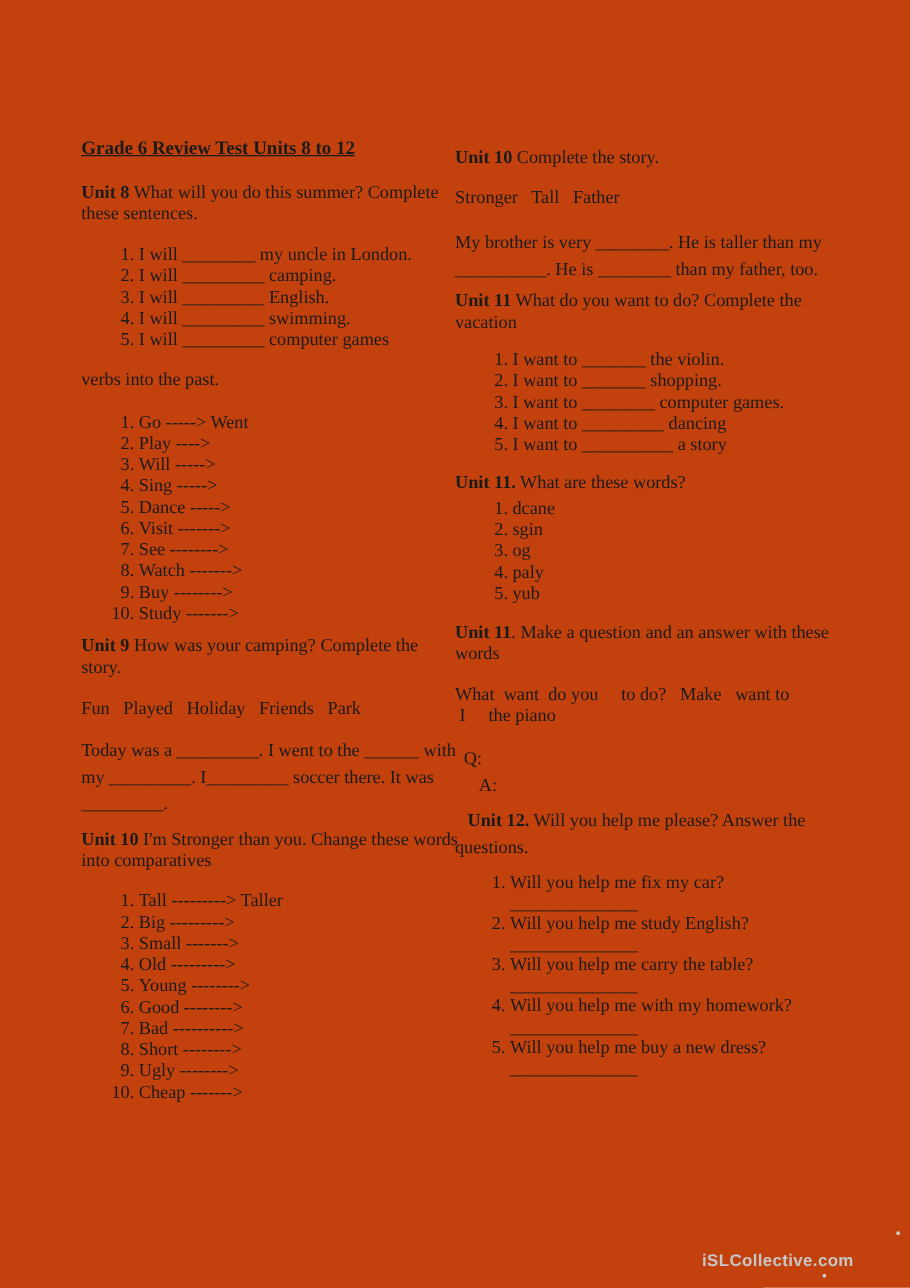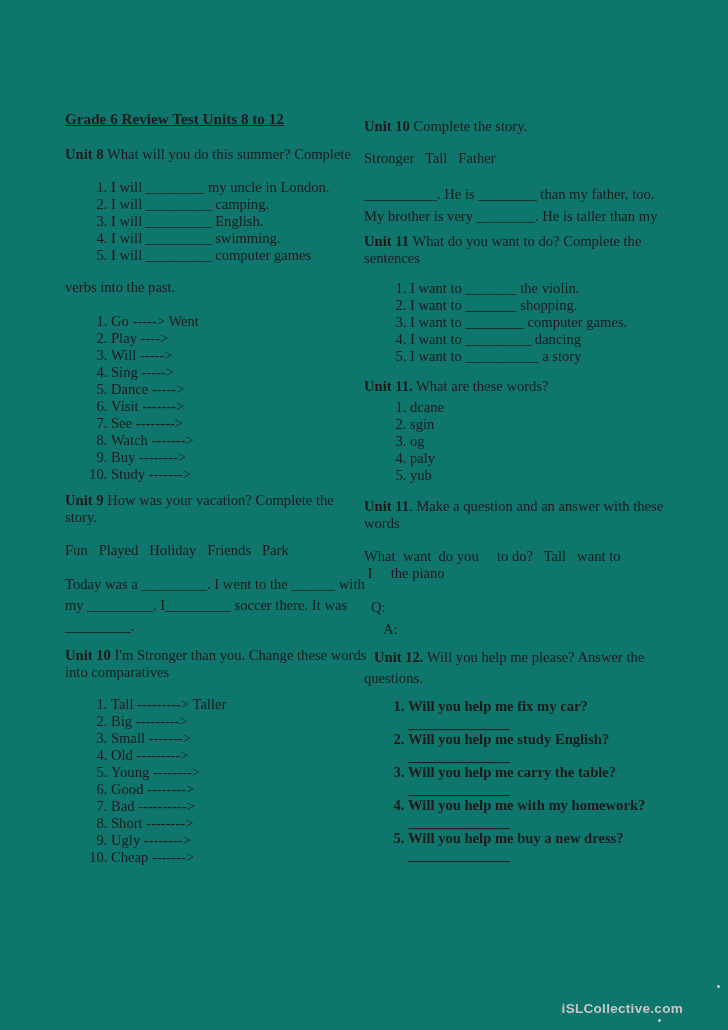--- a/index.html
+++ b/index.html
@@ -2,40 +2,40 @@
 <html><head>
 <meta charset="utf-8">
 <style>
   html,body { margin:0; padding:0; }
   body {
     width:728px; height:1030px; position:relative; overflow:hidden;
     background:#ffffff; color:#1b1b1b;
     font-family:"Liberation Serif", serif;
     font-size:14.6px; line-height:17px;
   }
-  .page { position:absolute; inset:0; background:#0f766e; }
+  .page { position:absolute; inset:0; background:#c2410c; }
   .col { position:absolute; }
   .col-left  { left:65px;  top:110px; width:301px; }
   .col-right { left:364px; top:118px; width:312px; }
   .title { font-weight:bold; text-decoration:underline; font-size:15.2px; line-height:17px; white-space:pre; }
   .b { font-weight:bold; }
   .head, .head-line { line-height:17px; white-space:pre; }
   ol.list { margin:0; padding:0 0 0 46px; }
   ol.list li { line-height:17px; white-space:pre; }
   .word-bank { white-space:pre; line-height:17px; }
   .story-line { white-space:pre; line-height:21px; }
   .story-line-r { white-space:pre; line-height:22px; }
   .bank-line { white-space:pre; line-height:17px; }
   .qa-line { line-height:22px; white-space:pre; }
   .qa-q { padding-left:7px; }
   .qa-a { padding-left:19px; }
   .indent-first { text-indent:10px; }
   .lh21 { line-height:21px; }
   ol.q-list { margin:0; padding:0 0 0 44px; }
-  ol.q-list li { margin:0;font-weight:bold; }
+  ol.q-list li { margin:0; }
   ol.q-list .q { line-height:17px; white-space:pre; }
   ol.q-list .blank { line-height:16px; white-space:pre; }
   .watermark {
     position:absolute; top:1000px; right:45px;
     font-family:"Liberation Sans", sans-serif; font-weight:bold;
     font-size:13.5px; color:#c6c6c6; letter-spacing:0.3px;
   }
   .speck { position:absolute; width:3px; height:3px; background:#cccccc; border-radius:50%; }
   .speck-1 { left:717px; top:985px; }
   .speck-2 { left:658px; top:1019px; }
@@ -44,20 +44,21 @@
 <body>
 
 <div class="page">
 
   <div class="col col-left">
 
     <div class="title">Grade 6 Review Test Units 8 to 12</div>
 
     <section style="margin-top:19px">
       <div class="head"><span class="b">Unit 8</span><span> What will you do this summer? Complete</span></div>
+      <div class="head-line">these sentences.</div>
       <ol class="list" style="margin-top:16px">
           <li>I will ________ my uncle in London.</li>
           <li>I will _________ camping.</li>
           <li>I will _________ English.</li>
           <li>I will _________ swimming.</li>
           <li>I will _________ computer games</li>
         </ol>
     </section>
 
     <section style="margin-top:15px">
@@ -70,21 +71,21 @@
           <li>Dance -----&gt;</li>
           <li>Visit -------&gt;</li>
           <li>See --------&gt;</li>
           <li>Watch -------&gt;</li>
           <li>Buy --------&gt;</li>
           <li>Study -------&gt;</li>
         </ol>
     </section>
 
     <section style="margin-top:9px">
-      <div class="head"><span class="b">Unit 9</span><span> How was your vacation? Complete the</span></div>
+      <div class="head"><span class="b">Unit 9</span><span> How was your camping? Complete the</span></div>
       <div class="head-line">story.</div>
       <div class="word-bank" style="margin-top:16px">Fun   Played   Holiday   Friends   Park</div>
       <div class="story" style="margin-top:15px">
         <div class="story-line">Today was a _________. I went to the ______ with</div>
         <div class="story-line">my _________. I_________ soccer there. It was</div>
         <div class="story-line">_________.</div>
       </div>
     </section>
 
     <section style="margin-top:10px">
@@ -105,28 +106,28 @@
     </section>
 
   </div>
 
   <div class="col col-right">
 
     <section>
       <div class="head"><span class="b">Unit 10</span><span> Complete the story.</span></div>
       <div class="word-bank" style="margin-top:15px">Stronger   Tall   Father</div>
       <div class="story" style="margin-top:16px">
+        <div class="story-line-r">My brother is very ________. He is taller than my</div>
         <div class="story-line-r">__________. He is ________ than my father, too.</div>
-        <div class="story-line-r">My brother is very ________. He is taller than my</div>
       </div>
     </section>
 
     <section style="margin-top:6px">
       <div class="head"><span class="b">Unit 11</span><span> What do you want to do? Complete the</span></div>
-      <div class="head-line">sentences</div>
+      <div class="head-line">vacation</div>
       <ol class="list" style="margin-top:13px">
           <li>I want to _______ the violin.</li>
           <li>I want to _______ shopping.</li>
           <li>I want to ________ computer games.</li>
           <li>I want to _________ dancing</li>
           <li>I want to __________ a story</li>
         </ol>
     </section>
 
     <section style="margin-top:13px">
@@ -137,21 +138,21 @@
           <li>og</li>
           <li>paly</li>
           <li>yub</li>
         </ol>
     </section>
 
     <section style="margin-top:14px">
       <div class="head"><span class="b">Unit 11</span><span>. Make a question and an answer with these</span></div>
       <div class="head-line">words</div>
       <div style="margin-top:16px">
-        <div class="bank-line">What  want  do you     to do?   Tall   want to</div>
+        <div class="bank-line">What  want  do you     to do?   Make   want to</div>
         <div class="bank-line"> I     the piano</div>
       </div>
       <div style="margin-top:14px">
         <div class="qa-line qa-q">Q:</div>
         <div class="qa-line qa-a">A:</div>
       </div>
     </section>
 
     <section style="margin-top:7px">
       <div class="head lh21 indent-first"><span class="b">Unit 12.</span><span> Will you help me please? Answer the</span></div>

